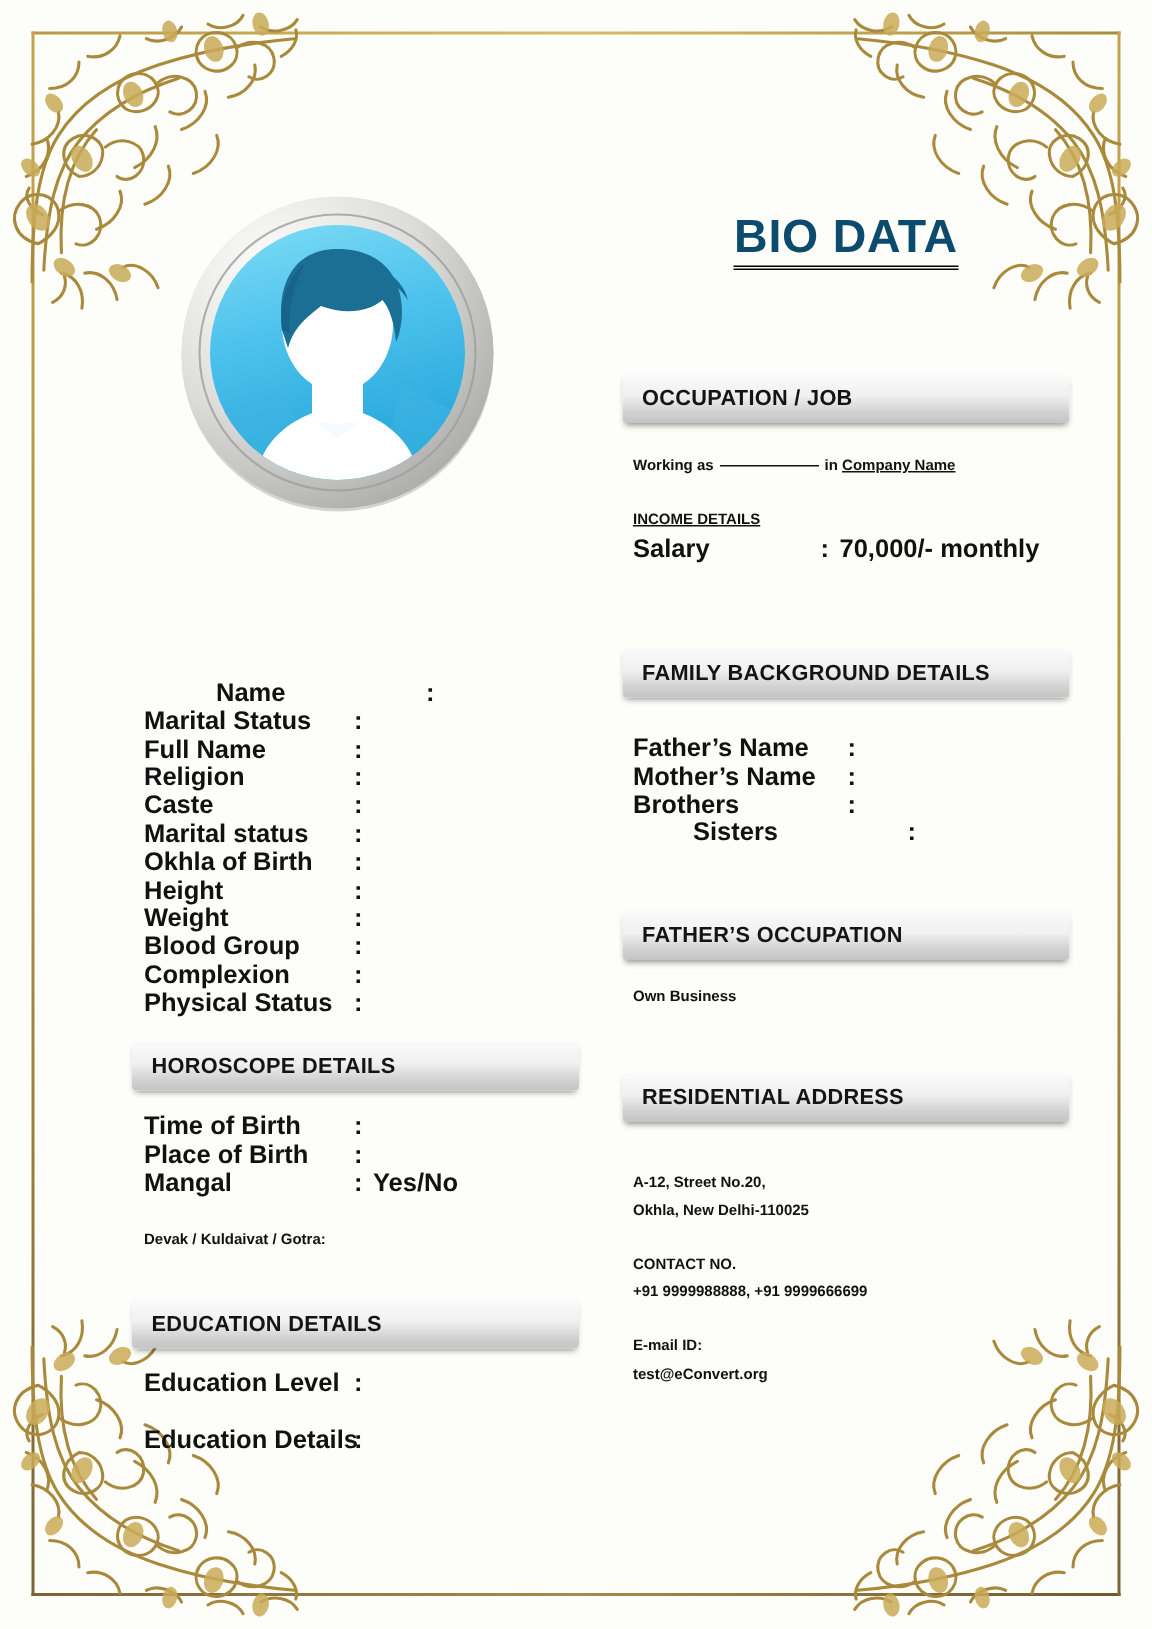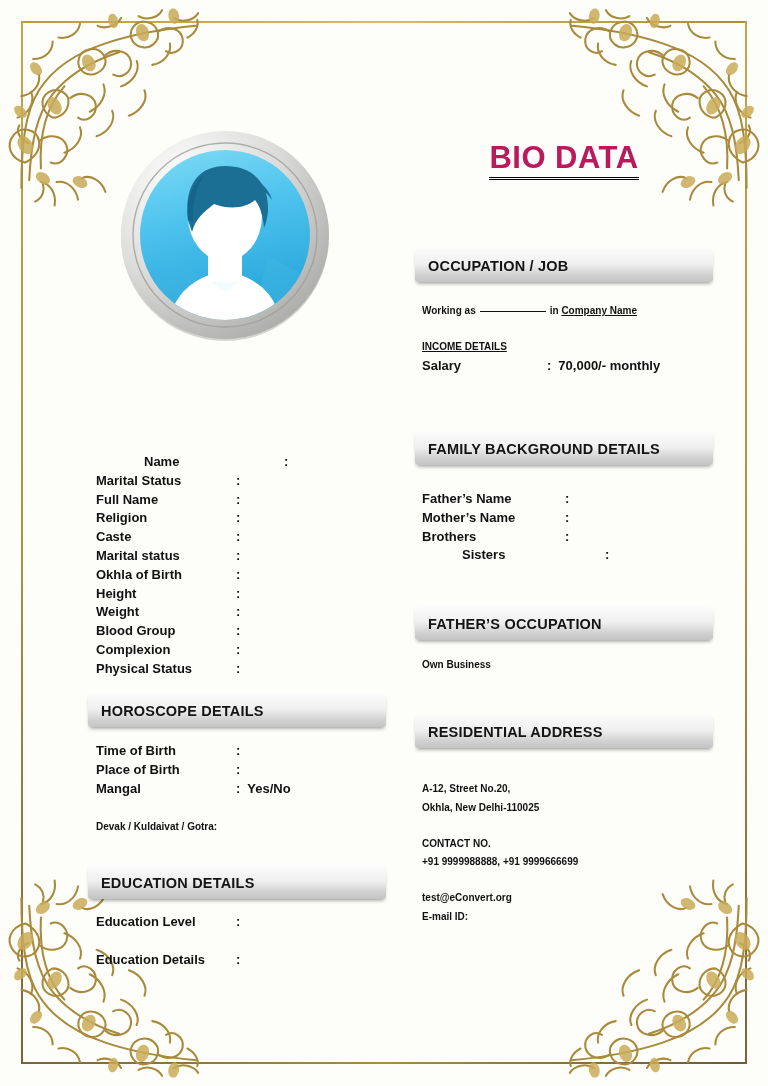--- a/index.html
+++ b/index.html
@@ -49,21 +49,21 @@
   
   .title {
     position: absolute;
     left: 414px;
     top: 140px;
     width: 300px;
     text-align: center;
     font-size: 31px;
     font-weight: bold;
     letter-spacing: 0.5px;
-    color: #be185d;
+    color: #0c4a6e;
   }
   .title .t-inner {
     display: inline-block;
     border-bottom: 3px double #000;
     padding-bottom: 2px;
     line-height: 1.05;
   }
 
   
   .bar {
@@ -83,21 +83,21 @@
     font-weight: bold;
     letter-spacing: 0.2px;
     color: #141414;
     white-space: nowrap;
   }
 
   
   .block { position: absolute; }
   .row {
     display: flex;
-    font-size: 13px;
+    font-size: 17px;
     font-weight: bold;
     line-height: 18.8px;
     white-space: nowrap;
   }
   .row .lbl { display: inline-block; }
   .row .sep { display: inline-block; }
   .row .val { display: inline-block; padding-left: 7px; }
 
   .freeline {
     font-size: 10px;
@@ -398,17 +398,17 @@
   <div class="bar" style="left:415px; top:714px; width:298px;">
     <span>RESIDENTIAL ADDRESS</span>
   </div>
   <div class="block" style="left:422px; top:764px; width:300px;margin-top:16px;">
     <div class="freeline">A-12, Street No.20,</div>
     <div class="freeline">Okhla, New Delhi-110025</div>
     <div class="gap-md"></div>
     <div class="freeline">CONTACT NO.</div>
     <div class="freeline">+91 9999988888, +91 9999666699</div>
     <div class="gap-md"></div>
+    <div class="freeline">E-mail ID:</div>
     <div class="freeline">test@eConvert.org</div>
-    <div class="freeline">E-mail ID:</div>
   </div>
 
 </div>
 
 </body></html>

